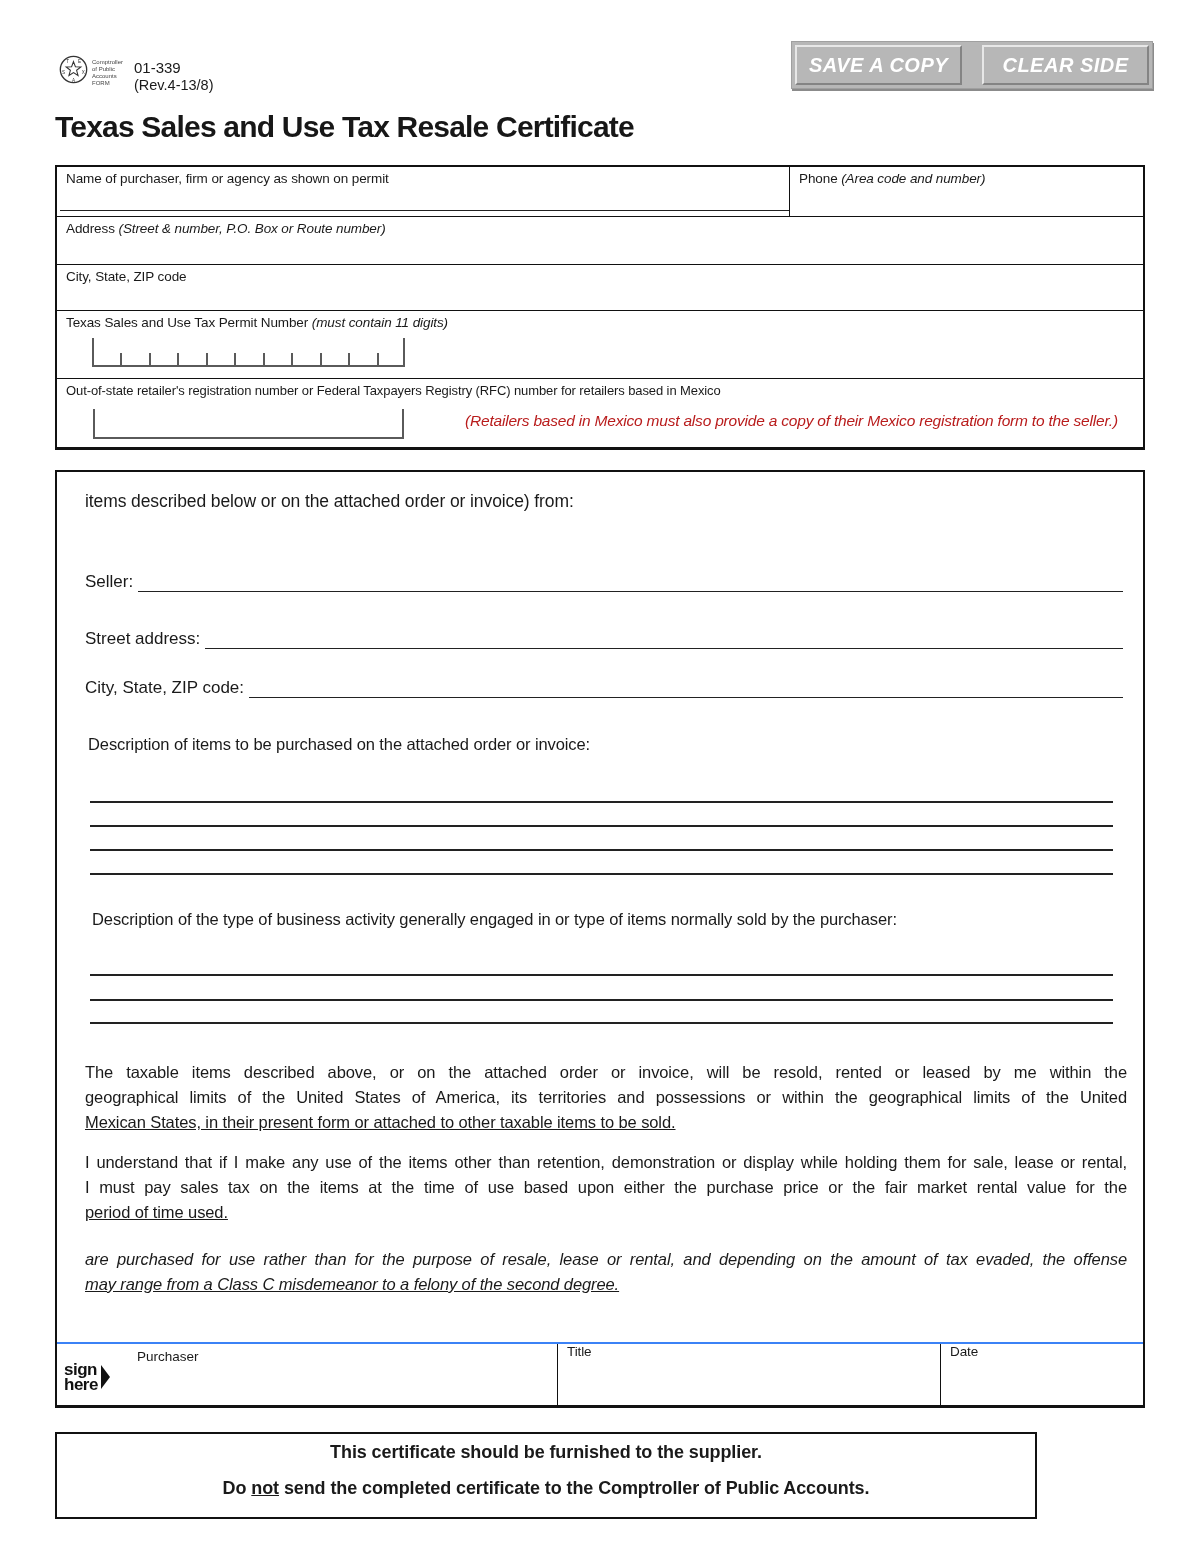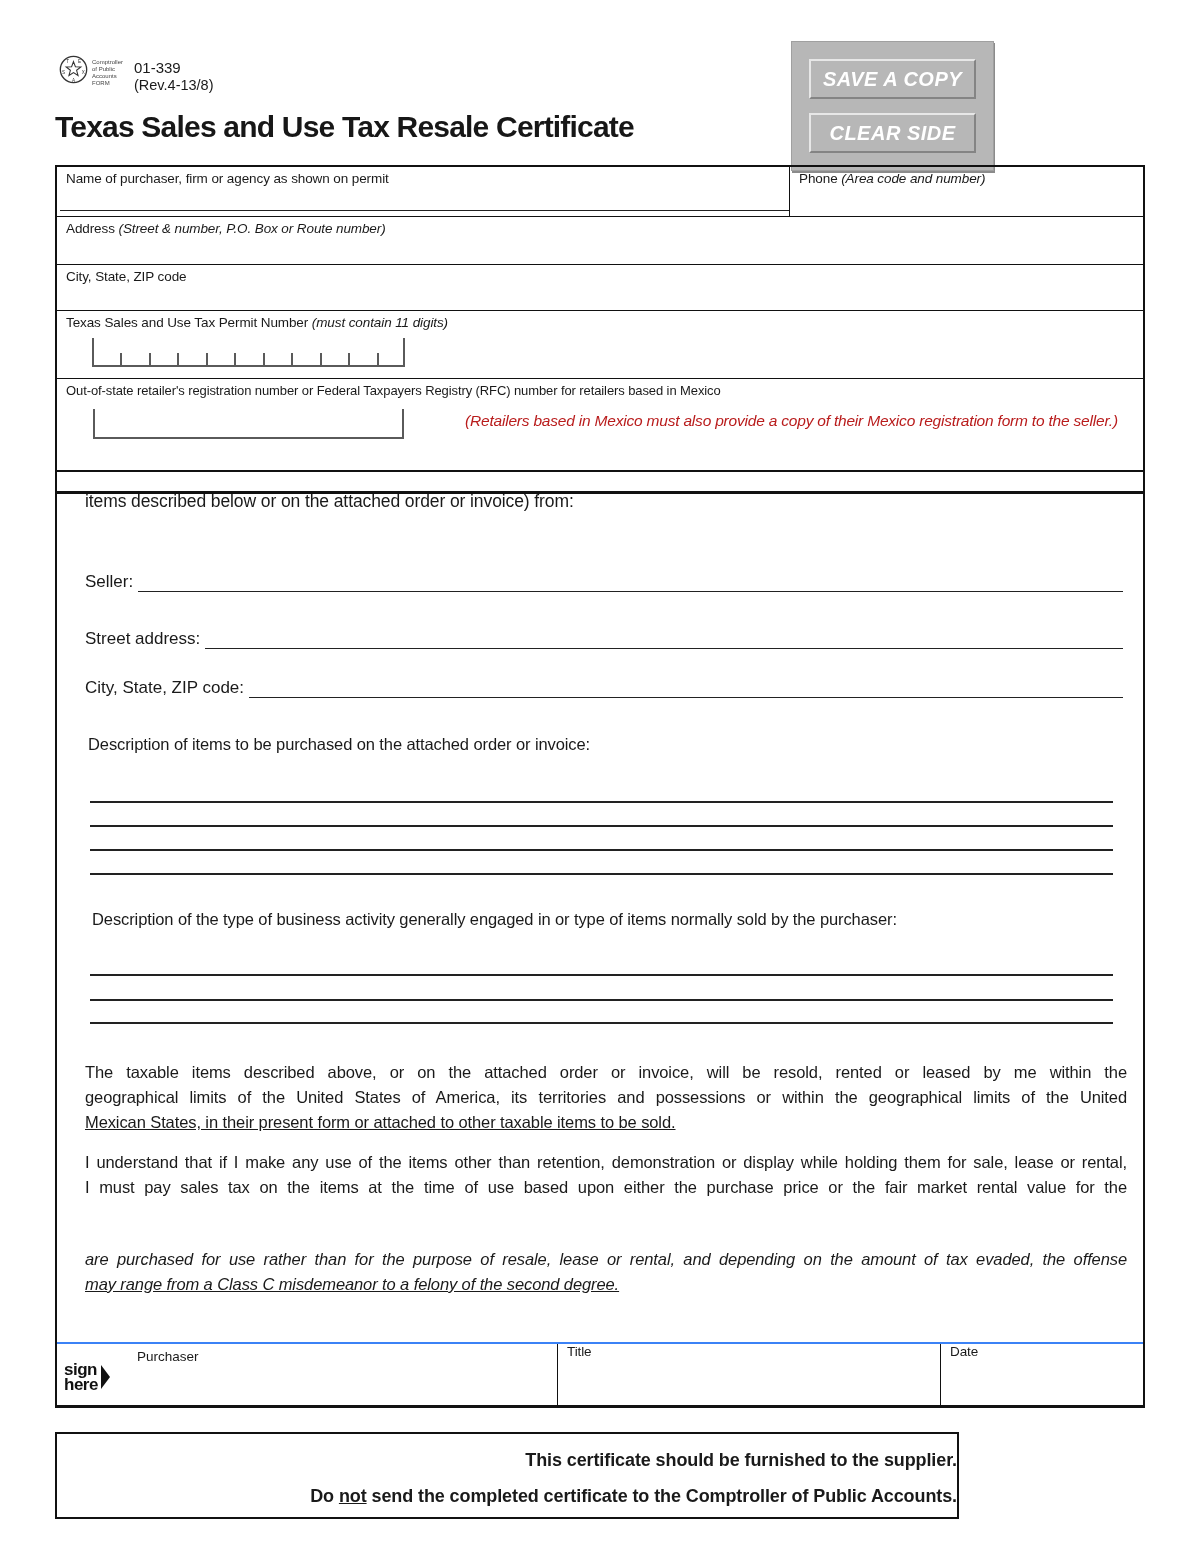--- a/index.html
+++ b/index.html
@@ -19,25 +19,24 @@
   .agency-small {
     position: absolute; left: 92px; top: 59px;
     font-size: 6px; line-height: 7px; color: #444; letter-spacing: 0;
     width: 42px;
   }
   .form-number { position: absolute; left: 134px; top: 60px; font-size: 15px; line-height: 16px; }
   .form-rev { position: absolute; left: 134px; top: 77px; font-size: 14.5px; }
 
   .btn-panel {
     position: absolute; left: 791px; top: 41px;
-    display: flex; gap: 14px; padding: 17px;
+    display: flex; gap: 20px; padding: 3px;
     background: #b7b7b7;
     border: 1px solid #a0a0a0;
     box-shadow: 1px 2px 0 #8b8b8b;
-    flex-direction: column;
   }
   .gray-btn {
     width: 167px; height: 40px;
     background: #b7b7b7;
     border-top: 2px solid #e7e7e7;
     border-left: 2px solid #e7e7e7;
     border-right: 2px solid #848484;
     border-bottom: 2px solid #848484;
     color: #ffffff;
     font-style: italic; font-weight: bold; font-size: 20px;
@@ -49,21 +48,21 @@
 
   .title {
     position: absolute; left: 55px; top: 110px;
     font-size: 30px; font-weight: bold; letter-spacing: -0.8px;
     color: #171717;
   }
 
   
   .table1 {
     position: absolute; left: 55px; top: 165px;
-    width: 1090px; height: 329px;
+    width: 1090px; height: 285px;
     border: 2px solid #111; border-bottom-width: 3px;
     display: flex; flex-direction: column;
   }
   .t-row { position: relative; border-bottom: 1.5px solid #111; }
   .t-row:last-child { border-bottom: none; flex: 1; }
   .lab { font-size: 13.5px; padding: 4px 0 0 9px; letter-spacing: -0.1px; }
   .lab .hint { font-style: italic; }
   .r1 { height: 50px; display: flex; }
   .cell-name { width: 733px; border-right: 1.5px solid #111; position: relative; }
   .cell-name .write-line { position: absolute; left: 3px; right: 0; bottom: 5px; border-bottom: 1.5px solid #222; }
@@ -137,24 +136,24 @@
     width: 0; height: 0;
     border-top: 12px solid transparent;
     border-bottom: 12px solid transparent;
     border-left: 9px solid #111;
   }
   .sig-purchaser-label { position: absolute; left: 80px; top: 5px; font-size: 13.5px; }
 
   
   .notice {
     position: absolute; left: 55px; top: 1432px;
-    width: 904px; height: 87px;
+    width: 982px; height: 87px;
     border: 2.5px solid #111;
-    text-align: right;
-    padding-top: 13px;
+    text-align: center;
+    padding-top: 5px;
   }
   .notice .n1, .notice .n2 { font-weight: bold; font-size: 18px; line-height: 26px; letter-spacing: -0.1px; }
   .notice .n2 { margin-top: 10px; }
   .notice .u { text-decoration: underline; }
 </style>
 </head>
 <body>
 
 <div class="page">
 
@@ -265,20 +264,21 @@
 
     <div class="para" style="top:588px">
       <div class="jline">The taxable items described above, or on the attached order or invoice, will be resold, rented or leased by me within the</div>
       <div class="jline">geographical limits of the United States of America, its territories and possessions or within the geographical limits of the United</div>
       <div class="jlast">Mexican States, in their present form or attached to other taxable items to be sold.</div>
     </div>
 
     <div class="para" style="top:678px">
       <div class="jline">I understand that if I make any use of the items other than retention, demonstration or display while holding them for sale, lease or rental,</div>
       <div class="jline">I must pay sales tax on the items at the time of use based upon either the purchase price or the fair market rental value for the</div>
+      <div class="jlast">period of time used.</div>
     </div>
 
     <div class="para italic" style="top:775px">
       <div class="jline">are purchased for use rather than for the purpose of resale, lease or rental, and depending on the amount of tax evaded, the offense</div>
       <div class="jlast">may range from a Class C misdemeanor to a felony of the second degree.</div>
     </div>
 
     <div class="sig-row">
       <div class="sig-cell cell-sig1">
         <div class="sign-here">

